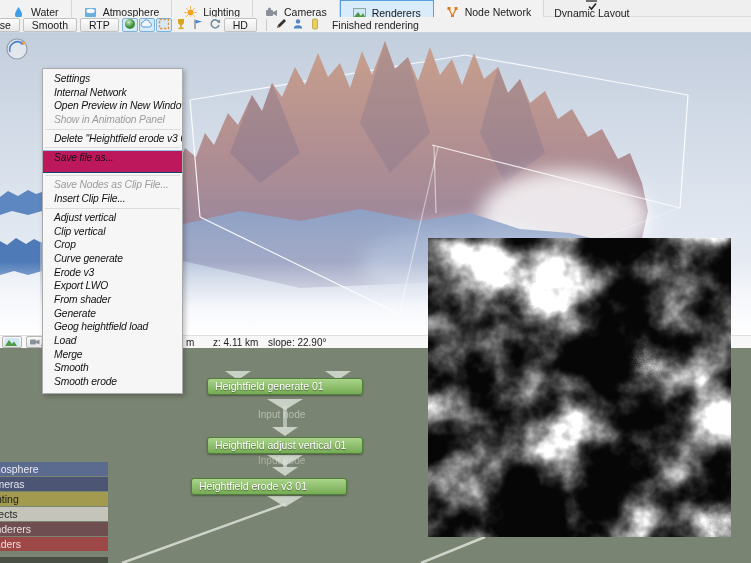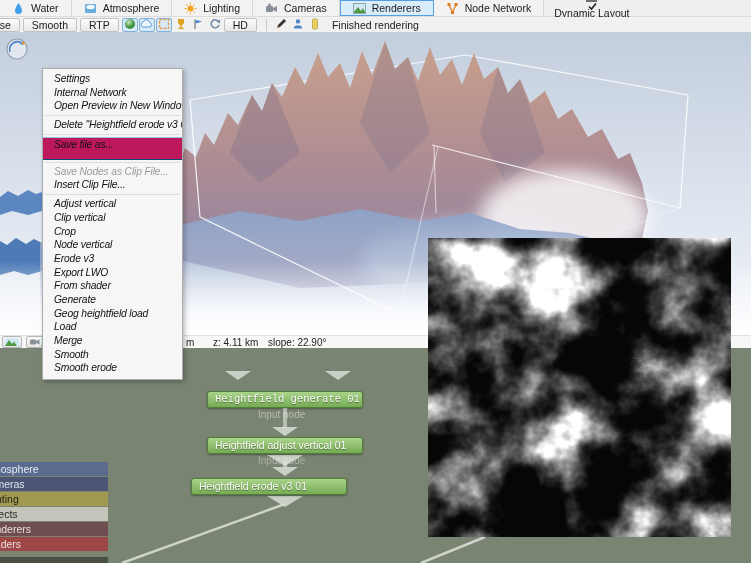--- a/index.html
+++ b/index.html
@@ -4,21 +4,21 @@
 <style>
   * { margin:0; padding:0; box-sizing:border-box; }
   html,body { width:751px; height:563px; overflow:hidden; background:#e9e9e9;
               font-family:"Liberation Sans", sans-serif; }
   .app { position:relative; width:751px; height:563px; overflow:hidden; background:#f0f0f0; }
 
   
   .tabbar { position:absolute; left:0; top:0; width:751px; height:17px;
             background:#efefef; border-bottom:1px solid #dcdcdc;
             display:flex; align-items:stretch; font-size:10.5px; color:#1a1a1a; }
-  .tab { display:flex; align-items:center; gap:6px; padding:4px 12px;
+  .tab { display:flex; align-items:center; gap:6px; padding:12px 12px;
          border-right:1px solid #d6d6d6; background:#f2f2f2; cursor:default; }
   .tab.active { background:#d9ecfb; border:1px solid #569de1; }
   .tab .ticon { width:13px; height:13px; display:inline-block; flex:0 0 auto; }
   .dynlay { display:flex; align-items:center; gap:5px; padding:0 10px; background:transparent;flex-direction:column; }
   .cbox { width:11px; height:11px; background:#fff; border:1px solid #6e6e6e; position:relative; }
   .cbox svg { position:absolute; left:0; top:0; }
 
   
   .toolbar2 { position:absolute; left:0; top:17px; width:751px; height:16px;
               background:#f1f1f1; border-bottom:1px solid #c9d2dd;
@@ -336,21 +336,21 @@
     <div class="connlabel" style="left:258px; top:61px;">Input node</div>
     <div class="tri-dn" style="left:272px; top:79px;"></div>
 
     <div class="tri-dn big" style="left:267px; top:107px;"></div>
     <div class="wireline" style="left:283px; top:112px; height:8px;"></div>
     <div class="connlabel" style="left:258px; top:107px; opacity:.8;">Input node</div>
     <div class="tri-dn" style="left:272px; top:119px;"></div>
 
     <div class="tri-dn big" style="left:267px; top:148px;"></div>
 
-    <div class="tgn" style="left:207px; top:43px;font-family:Liberation Mono, monospace;">Heightfield generate 01</div>
+    <div class="tgn" style="left:207px; top:30px;">Heightfield generate 01</div>
     <div class="tgn" style="left:207px; top:89px;">Heightfield adjust vertical 01</div>
     <div class="tgn" style="left:191px; top:130px;">Heightfield erode v3 01</div>
 
     <div class="cats">
       <div class="cat" style="background: rgb(90, 107, 143); color: rgb(233, 235, 243);">Atmosphere</div>
       <div class="cat" style="background: rgb(76, 86, 116); color: rgb(223, 227, 238);">Cameras</div>
       <div class="cat" style="background: rgb(162, 154, 78); color: rgb(33, 33, 26);">Lighting</div>
       <div class="cat" style="background: rgb(196, 196, 186); color: rgb(42, 42, 38);">Objects</div>
       <div class="cat" style="background: rgb(110, 78, 80); color: rgb(234, 223, 223);">Renderers</div>
       <div class="cat" style="background: rgb(157, 71, 71); color: rgb(241, 221, 221);">Shaders</div>
@@ -373,32 +373,33 @@
       </defs>
       <rect width="303" height="299" fill="#060606"></rect>
       <rect width="303" height="299" filter="url(#hmf)"></rect>
     </svg>
   </div>
 
   <div class="cmenu">
     <div class="mi">Settings</div>
     <div class="mi">Internal Network</div>
     <div class="mi">Open Preview in New Window</div>
+    <div class="mi dis">Show in Animation Panel</div>
     <div class="msep"></div>
     <div class="mi">Delete "Heightfield erode v3 01"</div>
     <div class="msep"></div>
     <div class="mi hl">Save file as...</div>
     <div class="msep"></div>
     <div class="mi dis">Save Nodes as Clip File...</div>
     <div class="mi">Insert Clip File...</div>
     <div class="msep"></div>
     <div class="mi">Adjust vertical</div>
     <div class="mi">Clip vertical</div>
     <div class="mi">Crop</div>
-    <div class="mi">Node vertical</div>
+    <div class="mi">Curve generate</div>
     <div class="mi">Erode v3</div>
     <div class="mi">Export LWO</div>
     <div class="mi">From shader</div>
     <div class="mi">Generate</div>
     <div class="mi">Geog heightfield load</div>
     <div class="mi">Load</div>
     <div class="mi">Merge</div>
     <div class="mi">Smooth</div>
     <div class="mi">Smooth erode</div>
   </div>

